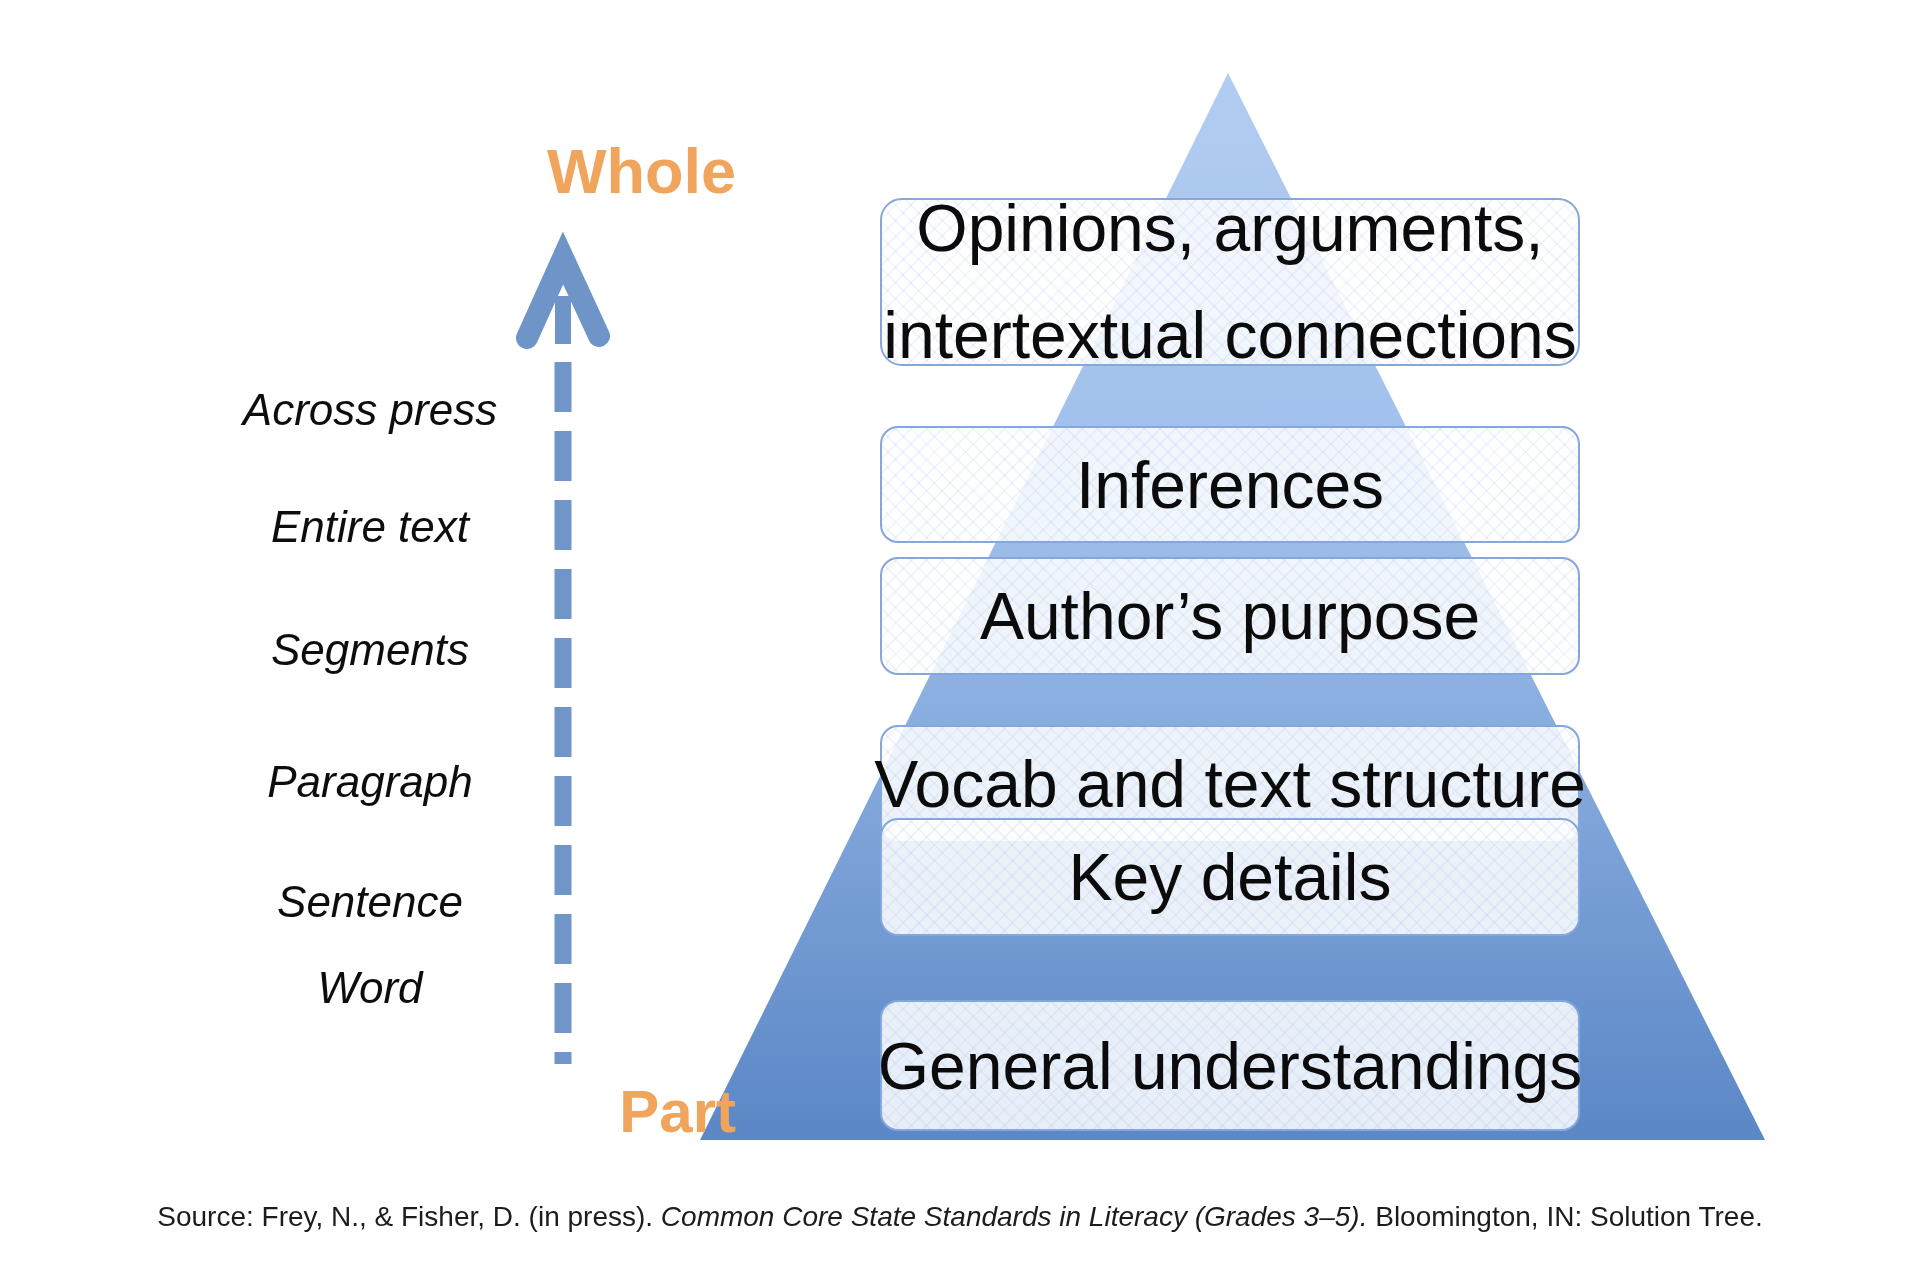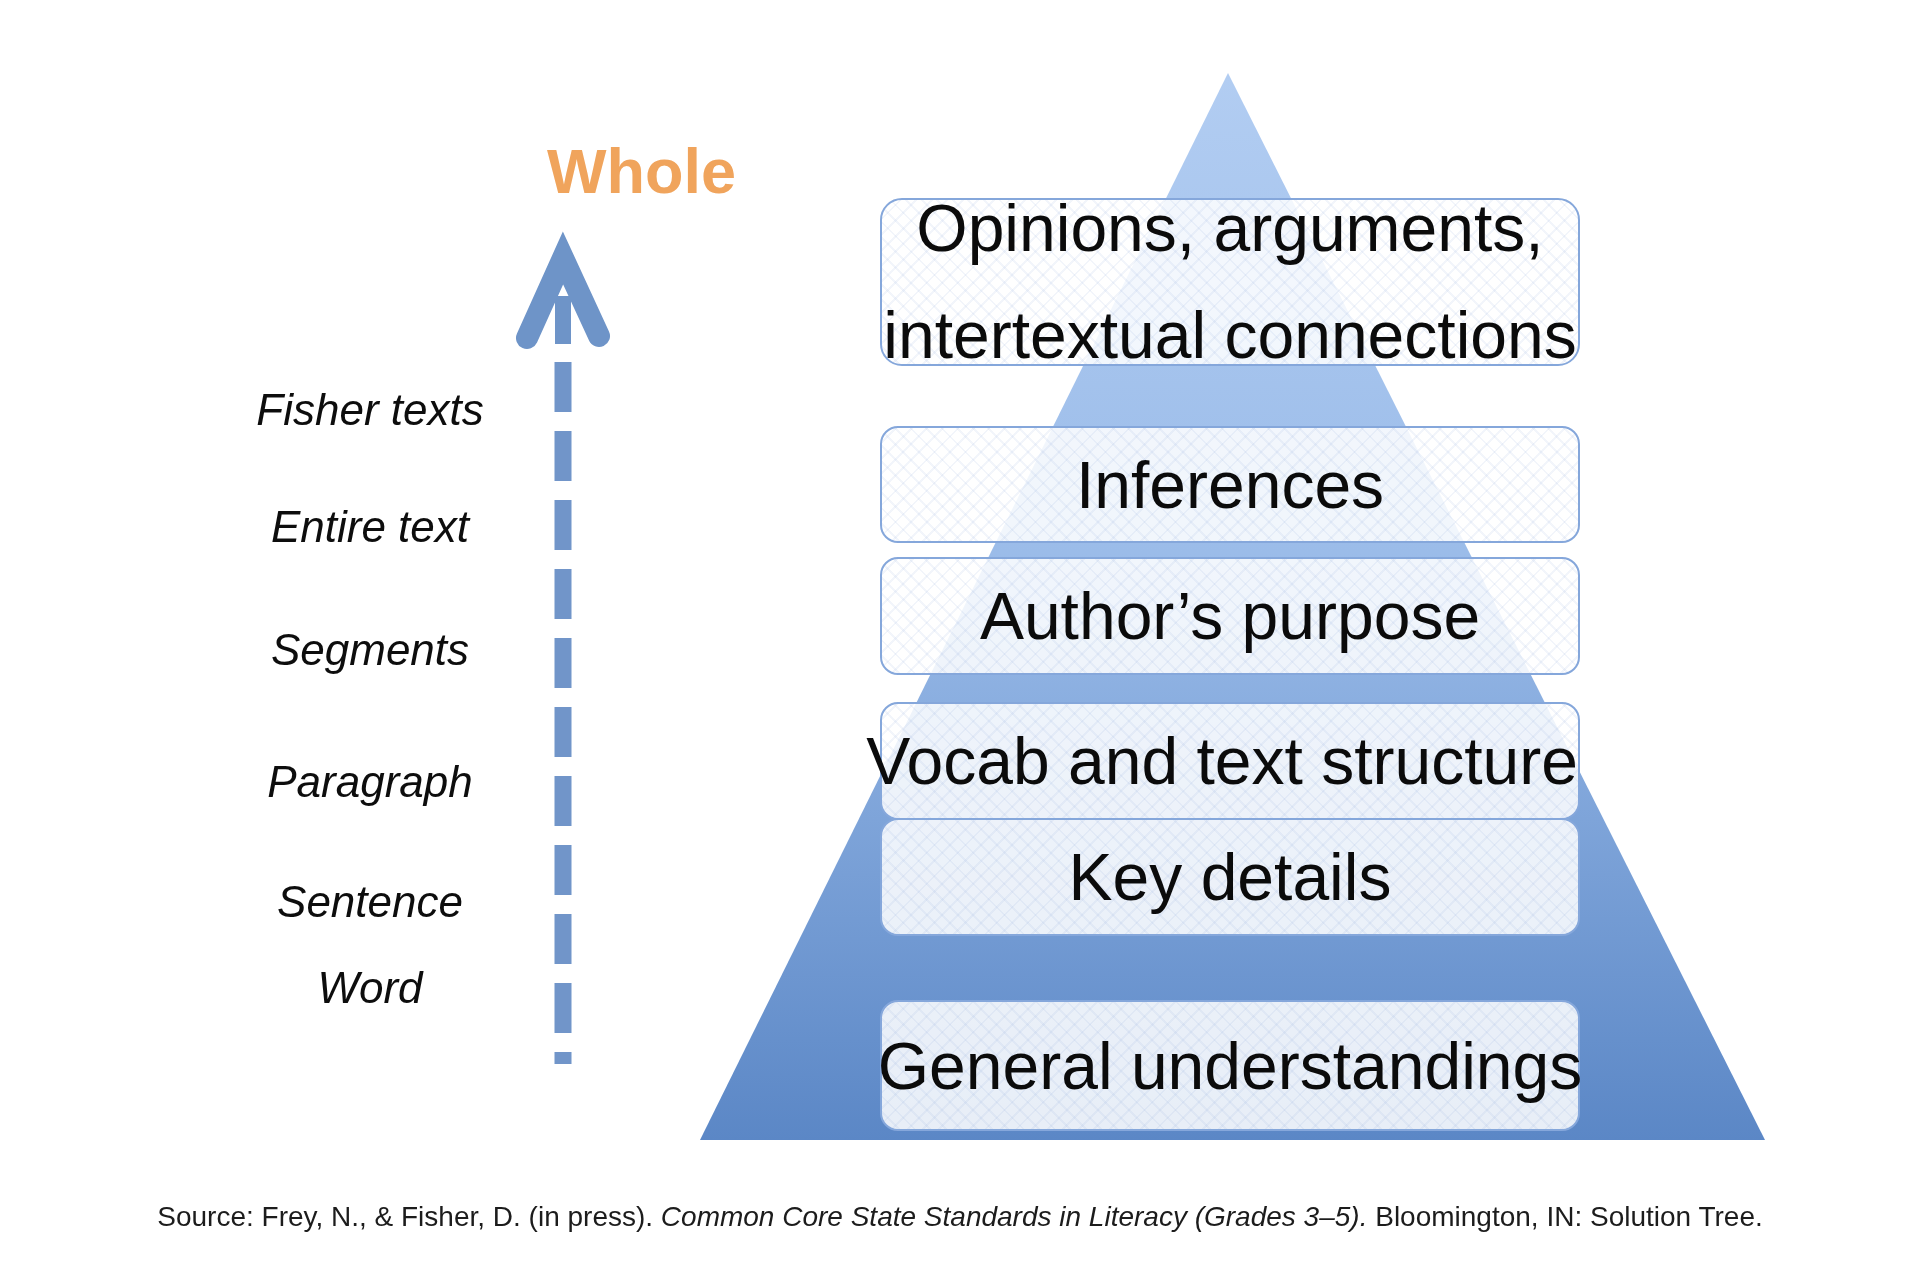--- a/index.html
+++ b/index.html
@@ -66,21 +66,21 @@
     align-items: center;
     justify-content: center;
     text-align: center;
     font-size: 66px;
     color: #0b0b0b;
     white-space: nowrap;
   }
   .lvl1 { top: 198px;  height: 168px; border-radius: 22px; line-height: 1.62; }
   .lvl2 { top: 426px;  height: 117px; }
   .lvl3 { top: 557px;  height: 118px; }
-  .lvl4 { top: 702px;  height: 118px; align-items: flex-end; }
+  .lvl4 { top: 725px;  height: 118px; }
   .lvl5 { top: 818px;  height: 118px; }
   .lvl6 { top: 1000px; height: 131px; }
   
   .source {
     position: absolute;
     left: 0;
     top: 1200px;
     width: 1920px;
     text-align: center;
     font-size: 28px;
@@ -105,22 +105,23 @@
     </defs>
     <polygon points="1228,73 700,1140 1765,1140" fill="url(#pyrGrad)"></polygon>
     <g>
       <path d="M 527 338 L 563 258 L 599 336" fill="none" stroke="#6E94C8" stroke-width="22" stroke-linecap="round" stroke-linejoin="miter"></path>
       <rect x="555" y="296" width="16" height="48" fill="#6E94C8"></rect>
       <line x1="563" y1="362" x2="563" y2="1064" stroke="#7195C9" stroke-width="17" stroke-dasharray="50 19"></line>
     </g>
   </svg>
 
   <div class="pole pole-top">Whole</div>
+  <div class="pole pole-bottom">Part</div>
 
-  <div class="axis-label axis-across">Fisher texts</div>
+  <div class="axis-label axis-across">Across press</div>
   <div class="axis-label axis-entire">Entire text</div>
   <div class="axis-label axis-segments">Segments</div>
   <div class="axis-label axis-paragraph">Paragraph</div>
   <div class="axis-label axis-sentence">Sentence</div>
   <div class="axis-label axis-word">Word</div>
 
   <div class="level lvl1">
     <span>Opinions, arguments,</span>
     <span>intertextual connections</span>
   </div>

